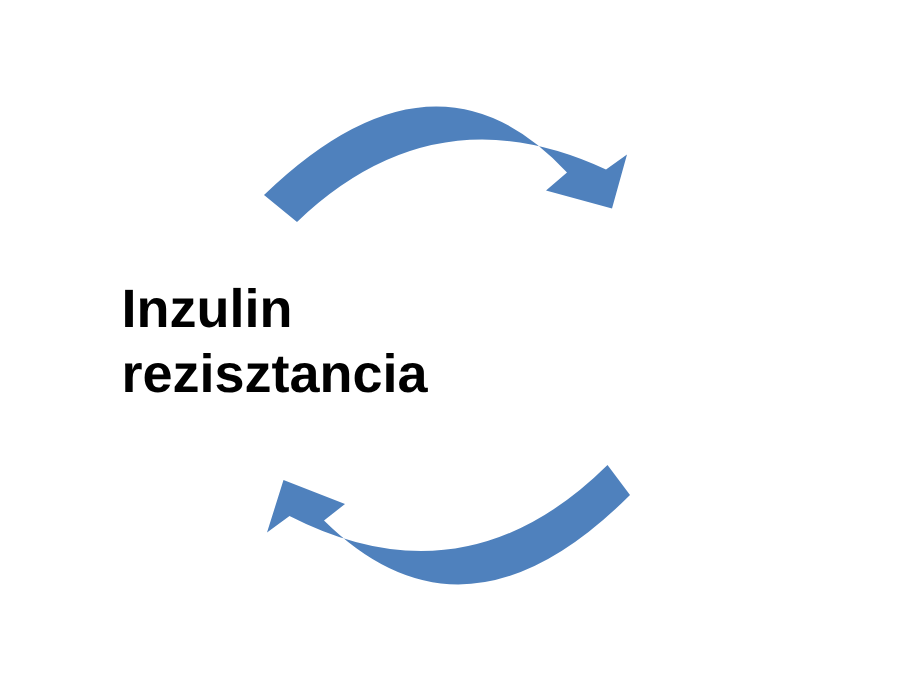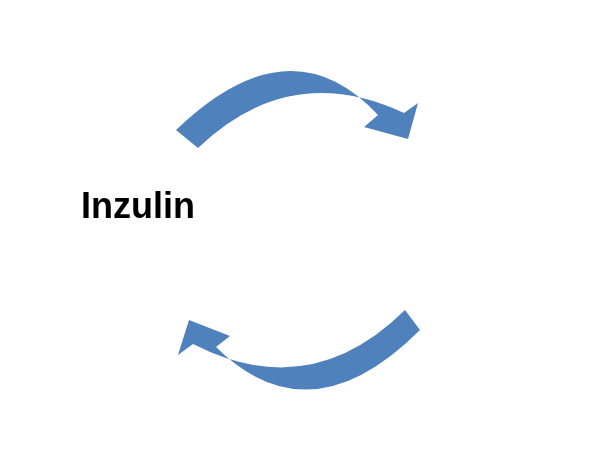--- a/index.html
+++ b/index.html
@@ -36,15 +36,16 @@
              Q310,440 216,347
              L230,336
              L189,320
              L178,355
              L193,344
              Q310,404 405,310 Z"></path>
   </svg>
 
   <div class="label label-left">
     <div>Inzulin</div>
+    <div>rezisztancia</div>
   </div>
 
 </div>
 
 </body></html>

